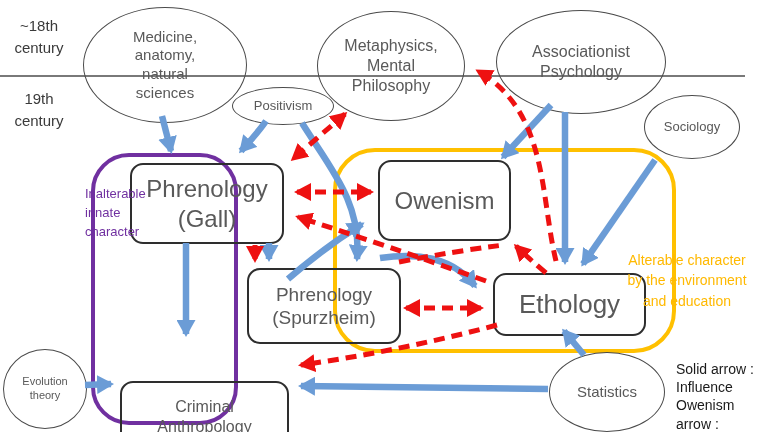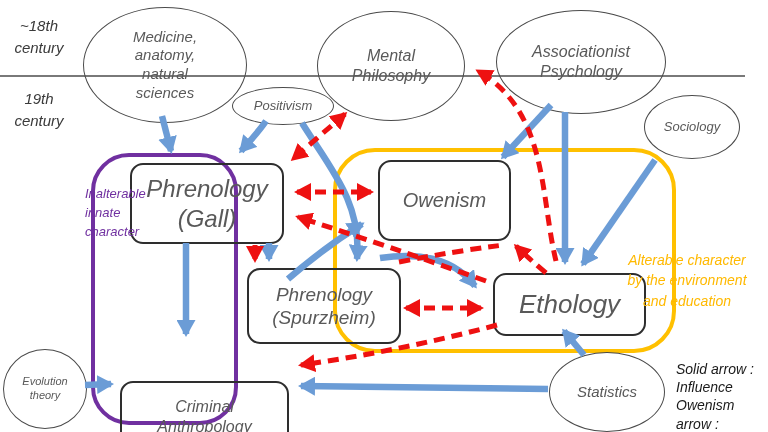--- a/index.html
+++ b/index.html
@@ -1,17 +1,17 @@
 <!DOCTYPE html>
 <html style="--c-inf: #6B9CD6; --c-crit: #EE1111;"><head>
 <meta charset="utf-8">
 <style>
   html,body{margin:0;padding:0;background:#ffffff;}
   .stage{position:relative;width:768px;height:432px;background:#fff;overflow:hidden;
-         font-family:"Liberation Sans",sans-serif;font-style:italic;}
+         font-family:"Liberation Sans",sans-serif;}
   svg.layer{position:absolute;left:0;top:0;width:768px;height:432px;}
   .base-layer{z-index:0;}
   .arrow-layer{z-index:6;pointer-events:none;}
   .container-rect{position:absolute;border:4px solid;background:transparent;z-index:1;}
   .ellipse{position:absolute;border:1.4px solid #4a4a4a;border-radius:50%;
            display:flex;flex-direction:column;align-items:center;justify-content:center;
            color:#595959;text-align:center;z-index:3;line-height:1.25;}
   .box{position:absolute;border:2.2px solid #2e2e2e;border-radius:13px;
        display:flex;flex-direction:column;align-items:center;justify-content:center;
        color:#595959;text-align:center;z-index:3;line-height:1.22;}
@@ -59,20 +59,21 @@
   </div>
 
   <div class="ellipse" style="left:83px;top:7px;width:162px;height:114px;font-size:15px;">
     <div>Medicine,</div>
     <div>anatomy,</div>
     <div>natural</div>
     <div>sciences</div>
   </div>
 
   <div class="ellipse" style="left:317px;top:11px;width:146px;height:108px;font-size:16px;">
+    <div>Metaphysics,</div>
     <div>Mental</div>
     <div>Philosophy</div>
   </div>
 
   <div class="ellipse" style="left:496px;top:10px;width:168px;height:102px;font-size:16px;">
     <div>Associationist</div>
     <div>Psychology</div>
   </div>
 
   <div class="ellipse" style="left:232px;top:87px;width:100px;height:36px;font-size:13px;">
@@ -90,21 +91,21 @@
 
   <div class="ellipse" style="left:549px;top:352px;width:114px;height:78px;font-size:15px;">
     <div>Statistics</div>
   </div>
 
   <div class="box" style="left:130px;top:163px;width:150px;height:77px;font-size:24px;">
     <div>Phrenology</div>
     <div>(Gall)</div>
   </div>
 
-  <div class="box" style="left:378px;top:160px;width:129px;height:77px;font-size:20px;text-align:right;">
+  <div class="box" style="left:378px;top:160px;width:129px;height:77px;font-size:24px;text-align:right;">
     <div>Owenism</div>
   </div>
 
   <div class="box" style="left:247px;top:268px;width:150px;height:72px;font-size:19px;">
     <div>Phrenology</div>
     <div>(Spurzheim)</div>
   </div>
 
   <div class="box" style="left:493px;top:273px;width:149px;height:59px;font-size:26px;text-align:center;">
     <div>Ethology</div>

